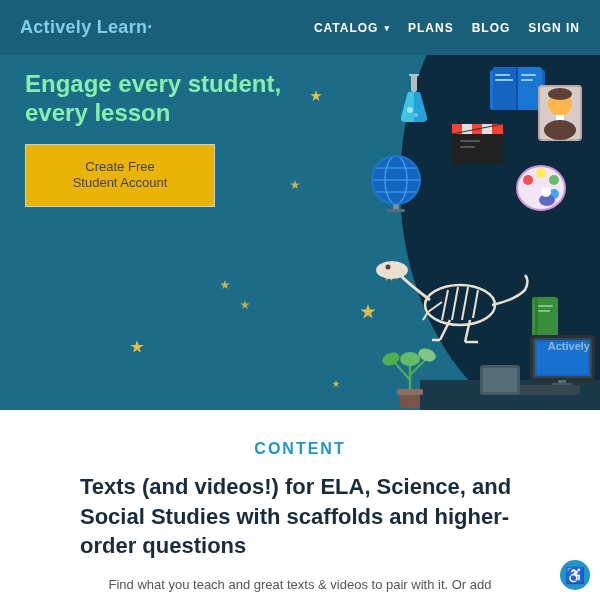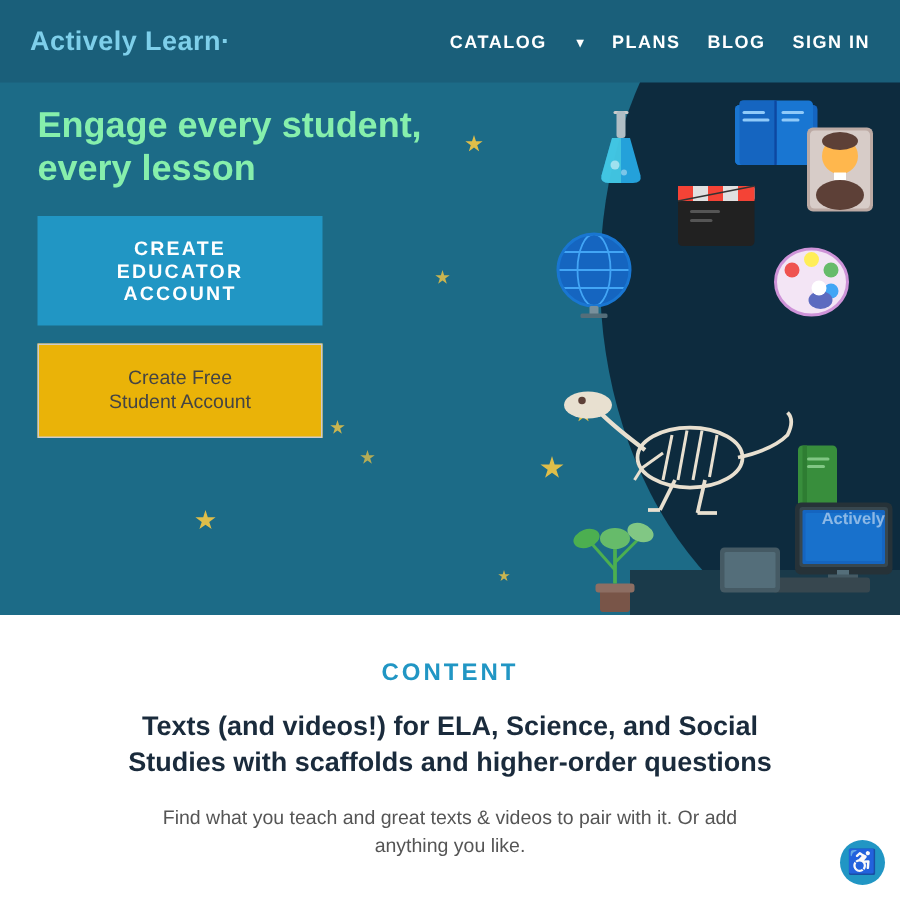--- a/index.html
+++ b/index.html
@@ -34,21 +34,21 @@
     }
     .nav-item {
       color: white;
       font-size: 12px;
       font-weight: 600;
       letter-spacing: 1px;
       text-transform: uppercase;
       cursor: pointer;
       display: flex;
       align-items: center;
-      gap: 20px;
+      gap: 6px;
     }
     .chevron {
       font-size: 9px;
     }
 
     
     .hero {
       position: absolute;
       top: 0; left: 0; right: 0;
       height: 410px;
@@ -150,23 +150,22 @@
     .content-label {
       color: #2196c4;
       font-size: 16px;
       font-weight: 700;
       letter-spacing: 2px;
       text-transform: uppercase;
       margin-bottom: 14px;
     }
     .content-heading {
       color: #1a2b3c;
-      font-size: 18px;
+      font-size: 22px;
       font-weight: 700;
-      text-align: center;
       line-height: 1.35;
       max-width: 480px;
       margin-bottom: 14px;
       padding: 0 20px;
     }
     .content-subtext {
       color: #555;
       font-size: 13px;
       text-align: center;
       max-width: 460px;
@@ -373,21 +372,20 @@
 
     <ellipse cx="35" cy="14" rx="10" ry="7" fill="#66bb6a"></ellipse>
     <ellipse cx="16" cy="14" rx="9" ry="6" fill="#4caf50" transform="rotate(-20 16 14)"></ellipse>
     <ellipse cx="52" cy="10" rx="9" ry="6" fill="#81c784" transform="rotate(20 52 10)"></ellipse>
   </svg>
 
   <div class="actively-watermark">Actively</div>
 
   <div class="hero-content">
     <h1 class="hero-headline">Engage every student, every lesson</h1>
-    <button class="btn-educator">CREATE EDUCATOR ACCOUNT</button>
     <button class="btn-student">
       <span>Create Free</span><br>
       <span>Student Account</span>
     </button>
   </div>
 
 </section>
 
 <section class="content-section">
   <div class="content-label">CONTENT</div>

